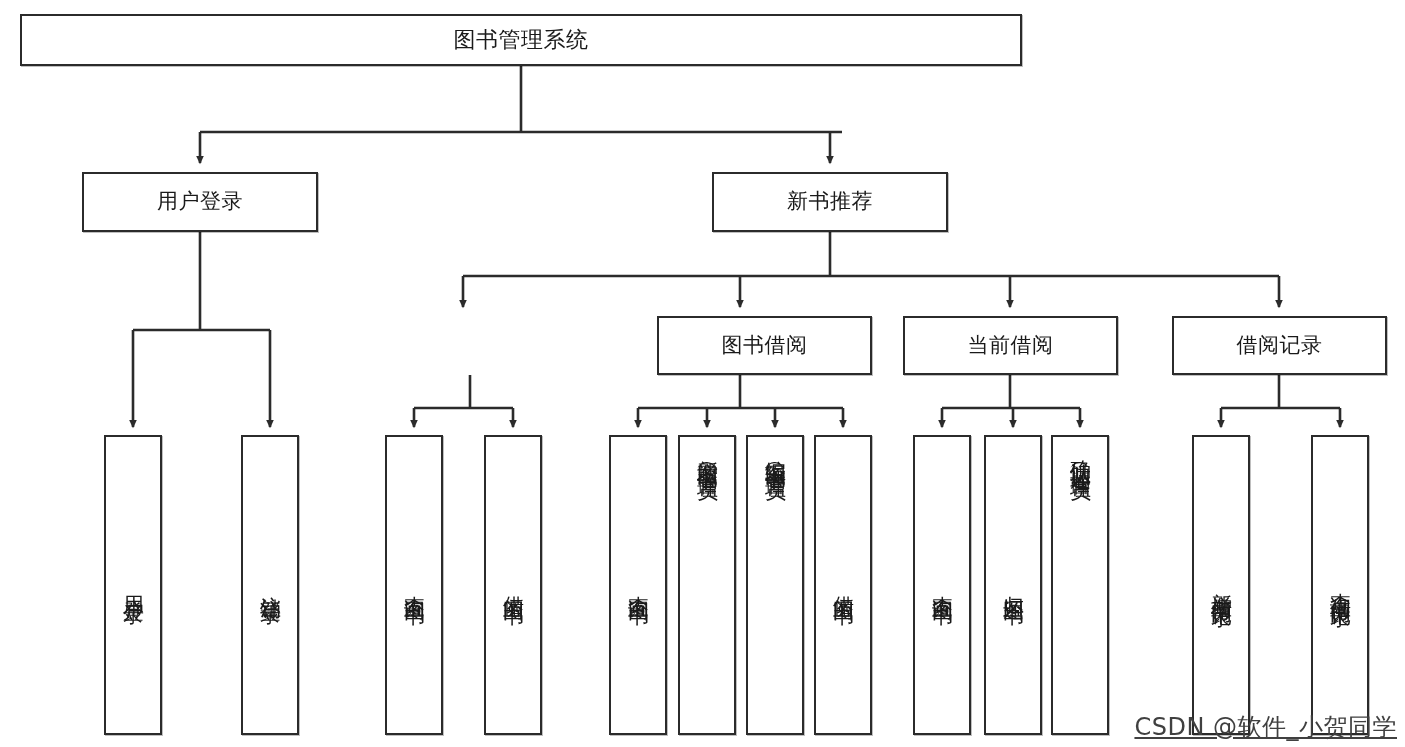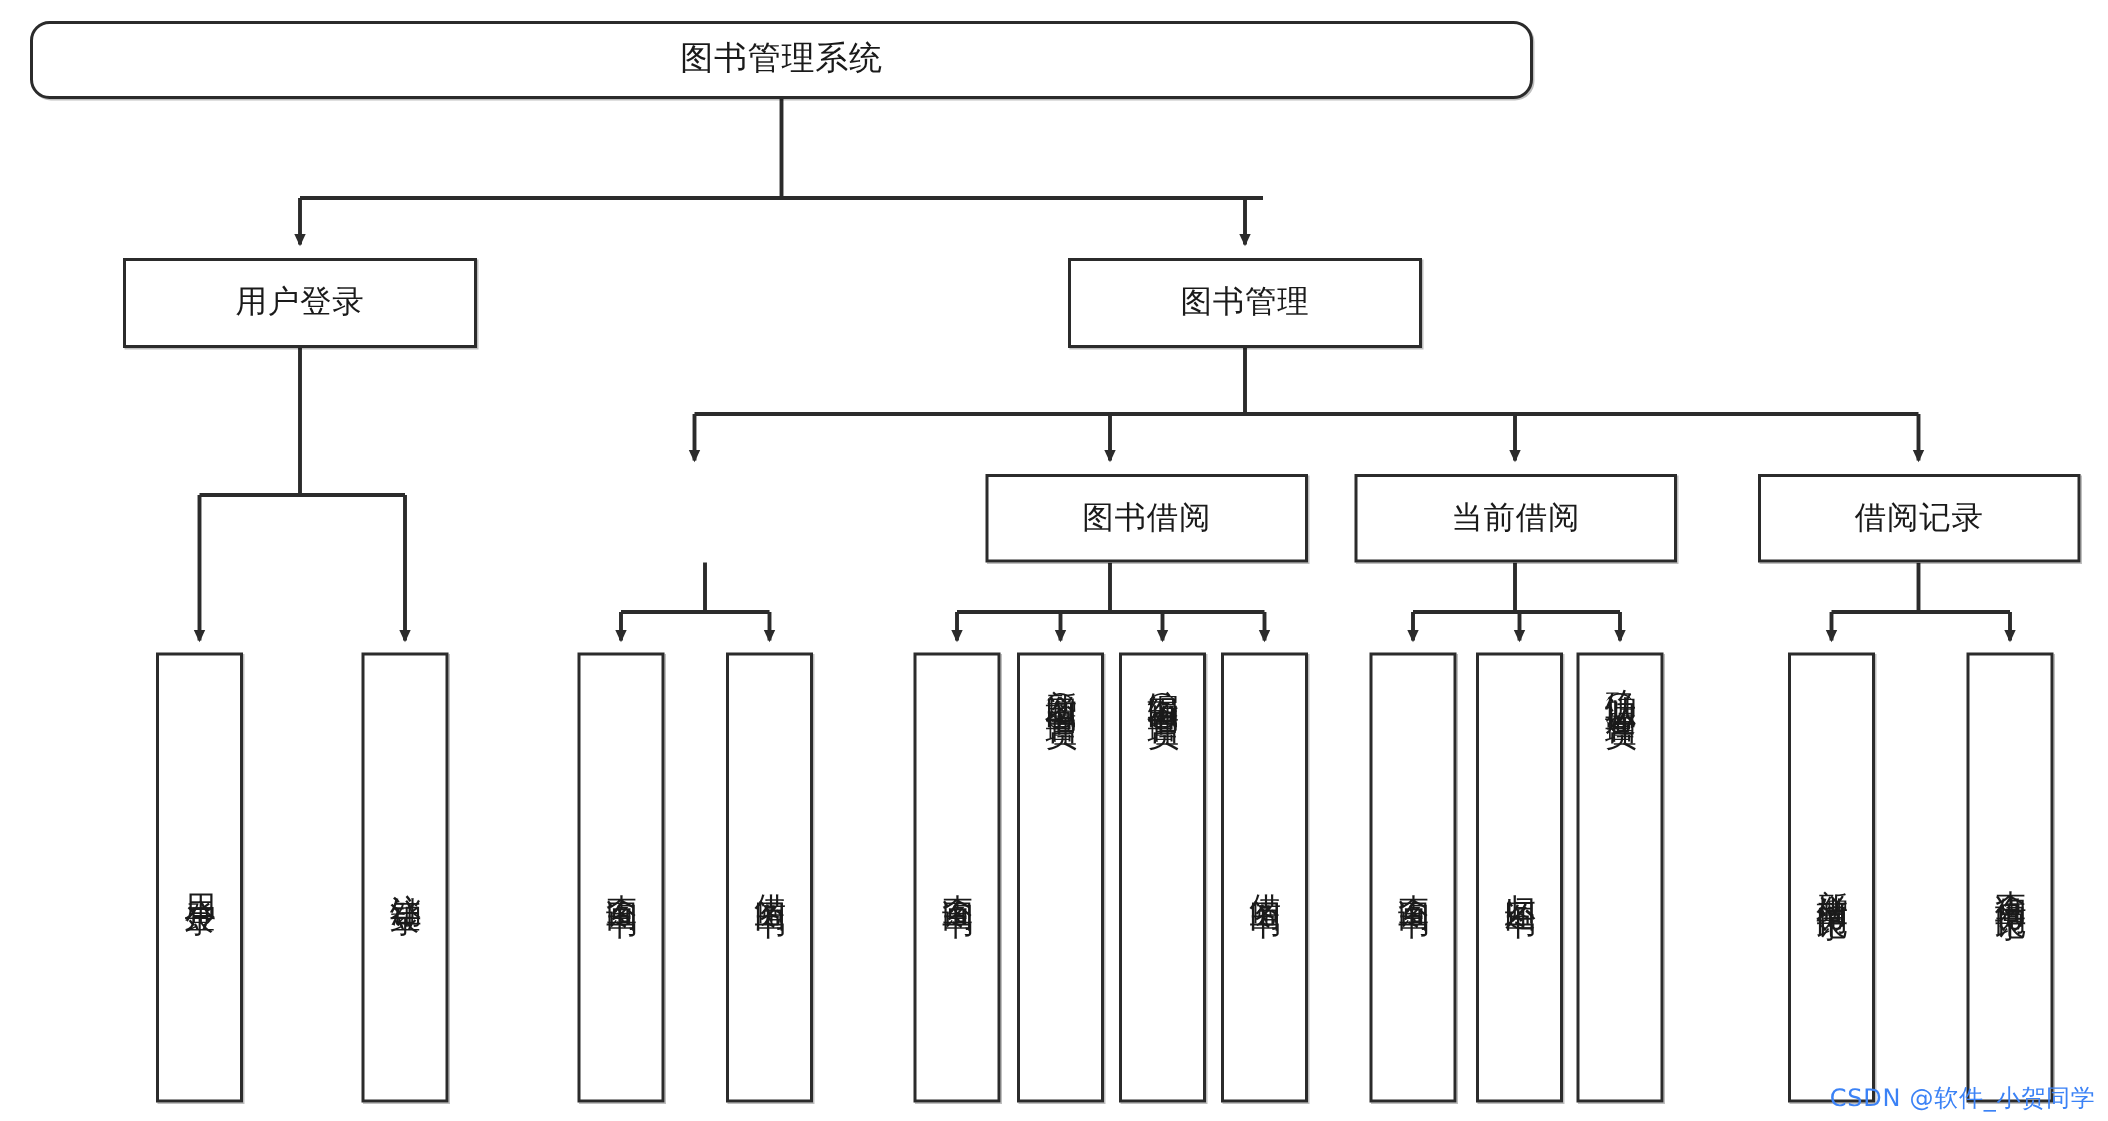--- a/index.html
+++ b/index.html
@@ -62,25 +62,26 @@
   }
   .node.vertical.centered {
     align-items: center;
     padding-top: 0;
   }
   #root-node .node-label { font-size: 22px; }
   .watermark {
     position: absolute;
     right: 8px;
     bottom: 4px;
-    font-size: 16px;
-    color: #3b82f6;
+    font-size: 24px;
+    color: #404040;
     letter-spacing: 0.5px;
     user-select: none;
     white-space: pre;
+    text-decoration: underline;
   }
 </style>
 </head>
 <body>
 
 <div id="diagram-root">
 
   <svg class="connectors" viewBox="0 0 1405 747" xmlns="http://www.w3.org/2000/svg">
     <defs>
       <marker id="arrowhead" markerWidth="9" markerHeight="9" refX="7.2" refY="4.5" orient="auto" markerUnits="userSpaceOnUse">
@@ -136,29 +137,29 @@
     </g>
 
     <g stroke="#2b2b2b" stroke-width="2.6" fill="none">
       <path d="M1279,375 L1279,408"></path>
       <path d="M1221,408 L1340,408"></path>
       <path d="M1221,408 L1221,427" marker-end="url(#arrowhead)"></path>
       <path d="M1340,408 L1340,427" marker-end="url(#arrowhead)"></path>
     </g>
   </svg>
 
-  <div class="node horizontal" id="root-node" style="left:20px; top:14px; width:1002px; height:52px;border-radius:13px;">
+  <div class="node horizontal" id="root-node" style="left:20px; top:14px; width:1002px; height:52px;">
     <span class="node-label">图书管理系统</span>
   </div>
 
   <div class="node horizontal" style="left:82px; top:172px; width:236px; height:60px;">
     <span class="node-label">用户登录</span>
   </div>
   <div class="node horizontal" style="left:712px; top:172px; width:236px; height:60px;">
-    <span class="node-label">图书管理</span>
+    <span class="node-label">新书推荐</span>
   </div>
 
   <div class="node horizontal" style="left:657px; top:316px; width:215px; height:59px;">
     <span class="node-label">图书借阅</span>
   </div>
   <div class="node horizontal" style="left:1172px; top:316px; width:215px; height:59px;">
     <span class="node-label">借阅记录</span>
   </div>
   <div class="node horizontal" style="left:903px; top:316px; width:215px; height:59px;">
     <span class="node-label">当前借阅</span>

